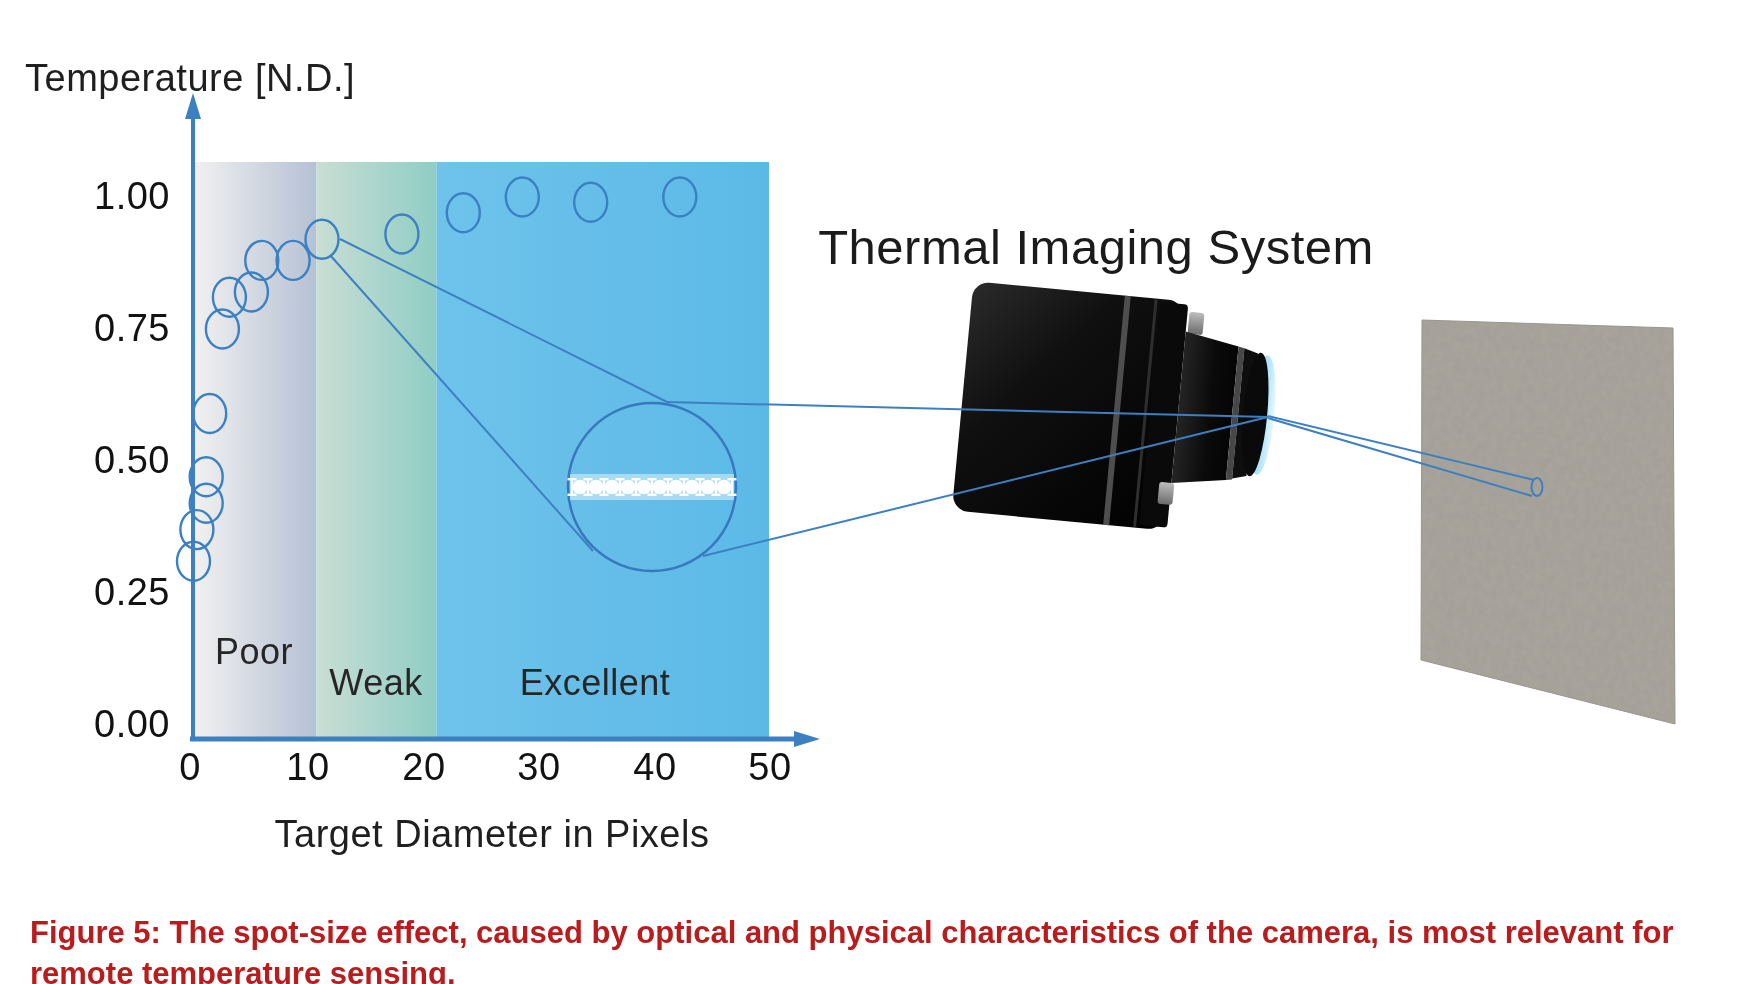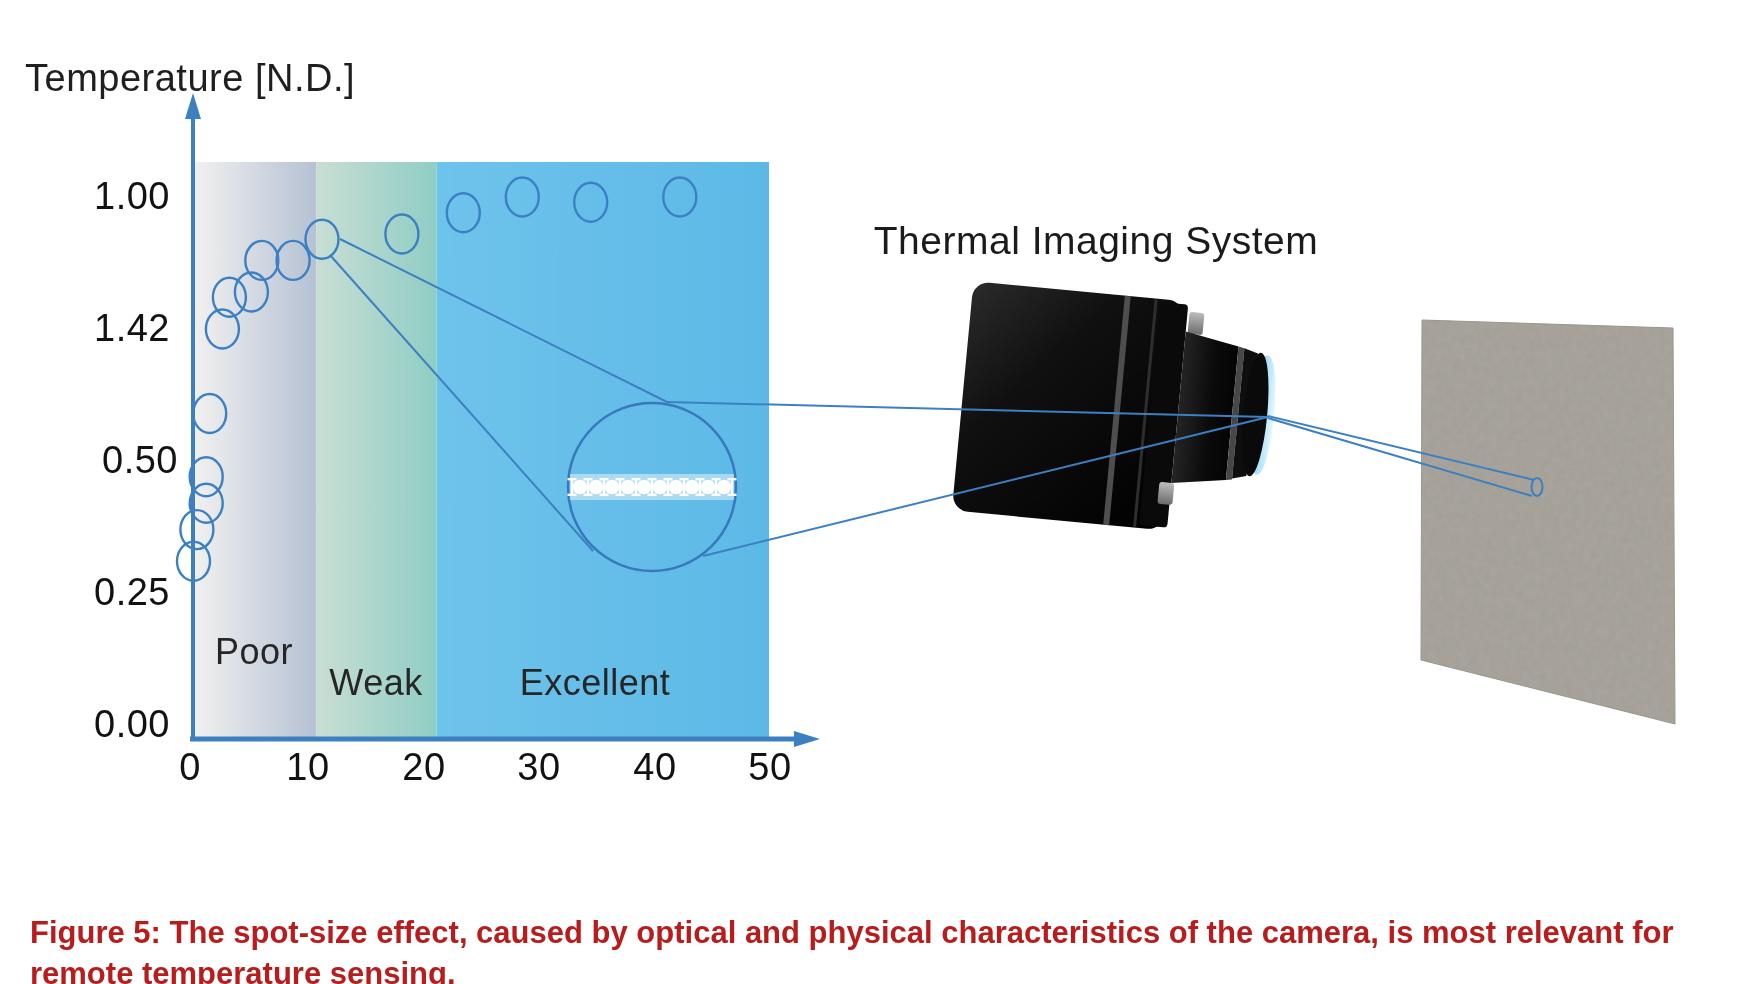--- a/index.html
+++ b/index.html
@@ -5,21 +5,21 @@
   html,body{margin:0;padding:0;background:#ffffff;}
   #stage{position:relative;width:1740px;height:984px;background:#ffffff;overflow:hidden;
          font-family:"Liberation Sans", sans-serif;margin-top:35px;}
   #gfx{position:absolute;left:0;top:0;}
   .txt{position:absolute;color:#1c1c1c;white-space:nowrap;}
   .axis-title{font-size:38px;letter-spacing:0.5px;color:#1f1f1f;}
   .tick{font-size:38px;color:#121212;letter-spacing:0.5px;}
   .ytick{width:110px;text-align:right;}
   .xtick{transform:translateX(-50%);}
   .region-label{font-size:36px;color:#262626;transform:translateX(-50%);letter-spacing:0.5px;}
-  .cam-label{font-size:39px;color:#1b1b1b;transform:translateX(-50%);letter-spacing:0.5px;}
+  .cam-label{font-size:49px;color:#1b1b1b;transform:translateX(-50%);letter-spacing:0.5px;}
   .caption{position:absolute;left:30px;top:877px;font-size:31px;line-height:41px;
            font-weight:bold;color:#b91c1c;}
   .xtitle{transform:translateX(-50%);}
 </style>
 </head>
 <body>
 
 <div id="stage">
 
   <svg id="gfx" width="1740" height="984" viewBox="0 0 1740 984">
@@ -175,36 +175,37 @@
       <line x1="703" y1="521" x2="1268" y2="382"></line>
       <line x1="1268" y1="381" x2="1534" y2="445"></line>
       <line x1="1268" y1="383" x2="1532" y2="461"></line>
       <ellipse cx="1537" cy="452" rx="5.5" ry="9"></ellipse>
     </g>
   </svg>
 
   <div class="txt axis-title" style="left:25px;top:22px;">Temperature [N.D.]</div>
 
   <div class="txt tick ytick" style="left:60px;top:140px;">1.00</div>
-  <div class="txt tick ytick" style="left:60px;top:272px;">1.42</div>
-  <div class="txt tick ytick" style="left:68px;top:404px;">0.50</div>
+  <div class="txt tick ytick" style="left:60px;top:272px;">0.75</div>
+  <div class="txt tick ytick" style="left:60px;top:404px;">0.50</div>
   <div class="txt tick ytick" style="left:60px;top:536px;">0.25</div>
   <div class="txt tick ytick" style="left:60px;top:668px;">0.00</div>
 
   <div class="txt tick xtick" style="left:190px;top:711px;">0</div>
   <div class="txt tick xtick" style="left:308px;top:711px;">10</div>
   <div class="txt tick xtick" style="left:424px;top:711px;text-align:center;">20</div>
   <div class="txt tick xtick" style="left:539px;top:711px;">30</div>
   <div class="txt tick xtick" style="left:655px;top:711px;">40</div>
   <div class="txt tick xtick" style="left:770px;top:711px;">50</div>
 
   <div class="txt region-label" style="left:254px;top:596px;">Poor</div>
   <div class="txt region-label" style="left:376px;top:627px;">Weak</div>
   <div class="txt region-label" style="left:595px;top:627px;">Excellent</div>
 
+  <div class="txt axis-title xtitle" style="left:492px;top:778px;">Target Diameter in Pixels</div>
 
   <div class="txt cam-label" style="left:1096px;top:184px;">Thermal Imaging System</div>
 
   <div class="caption">
     <div>Figure 5: The spot-size effect, caused by optical and physical characteristics of the camera, is most relevant for</div>
     <div>remote temperature sensing.</div>
   </div>
 </div>
 
 </body></html>

